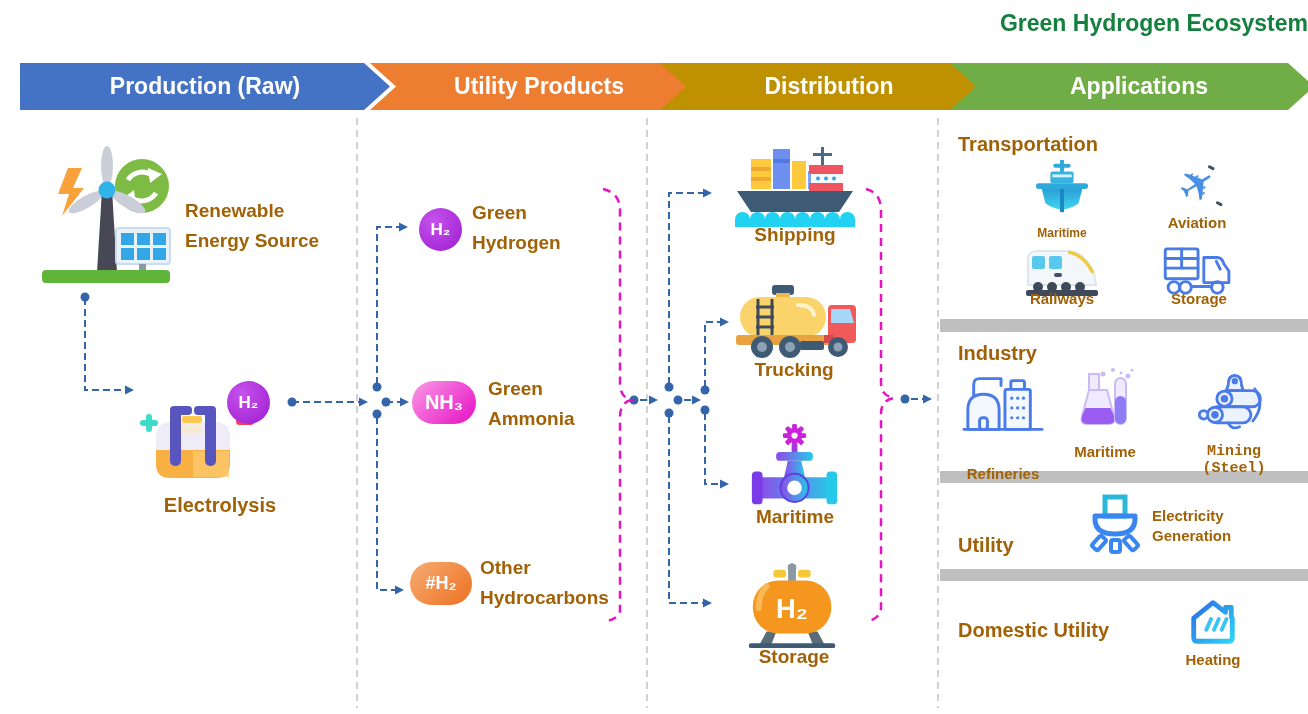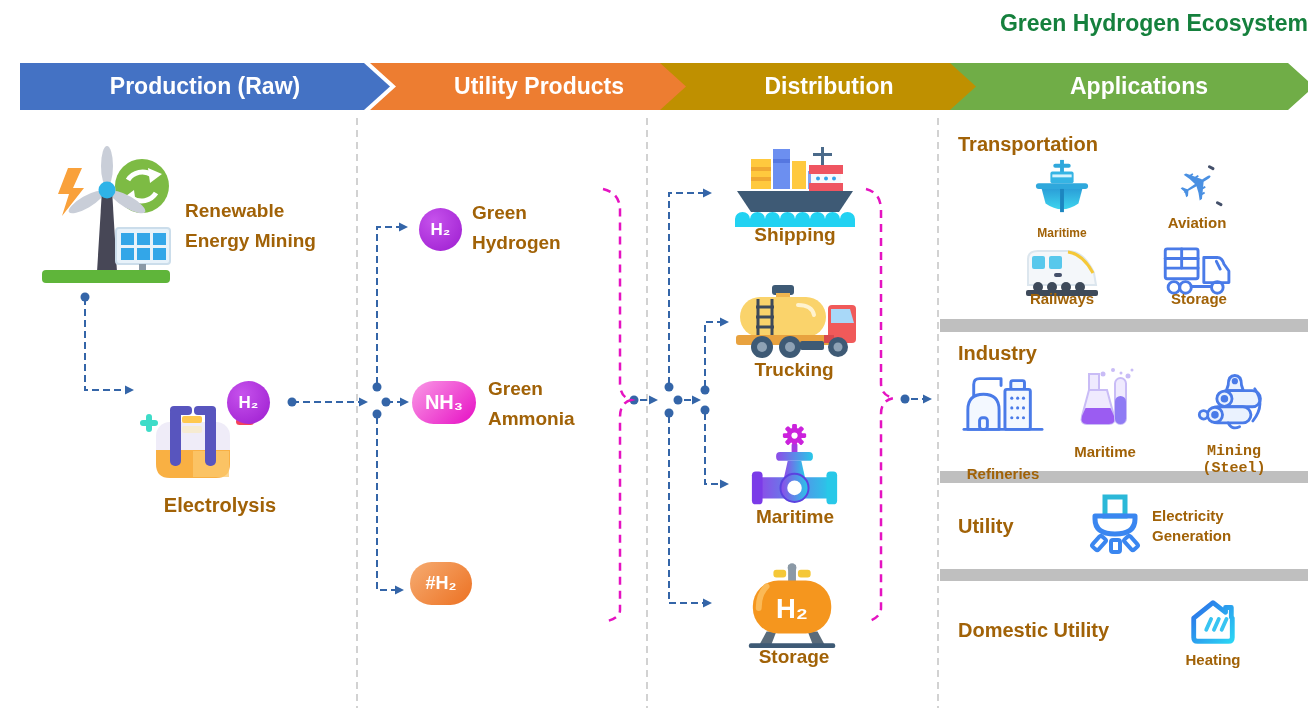--- a/index.html
+++ b/index.html
@@ -138,21 +138,21 @@
       <rect x="97" y="87" width="13" height="12" fill="#33A6E8"></rect>
     <rect x="113" y="87" width="13" height="12" fill="#33A6E8"></rect>
       <rect x="81" y="102" width="13" height="12" fill="#33A6E8"></rect>
     <rect x="97" y="102" width="13" height="12" fill="#33A6E8"></rect>
       <rect x="113" y="102" width="13" height="12" fill="#33A6E8"></rect>
     <rect x="99" y="118" width="7" height="10" fill="#8B99A6"></rect>
     <rect x="88" y="127" width="30" height="5" rx="2" fill="#8B99A6"></rect>
     <rect x="2" y="124" width="128" height="13" rx="4" fill="#5FB53A"></rect>
   </svg>
   <div class="label ml" style="left:185px;top:196px;font-size:19px;line-height:30px;">Renewable
-Energy Mining</div>
+Energy Source</div>
 
   <svg class="icon" style="left:132px;top:378px;" width="122" height="108" viewBox="0 0 122 108">
     <rect x="24" y="44" width="74" height="56" rx="14" fill="#EFECF8"></rect>
     <path d="M24,72 H98 V86 Q98,100 84,100 H38 Q24,100 24,86 Z" fill="#F9B043"></path>
     <rect x="61" y="73" width="36" height="26" fill="#FBC96F" opacity="0.75"></rect>
     <rect x="50" y="38" width="20" height="7" rx="2" fill="#FFC84E"></rect>
     <rect x="50" y="48" width="20" height="7" rx="2" fill="#F6EBD2"></rect>
     <rect x="38" y="28" width="22" height="9" rx="4" fill="#5855BE"></rect>
     <rect x="38" y="30" width="11" height="58" rx="5" fill="#5855BE"></rect>
     <rect x="62" y="28" width="22" height="9" rx="4" fill="#5855BE"></rect>
@@ -166,20 +166,22 @@
 
   <div class="badge bcircle" style="left:419px;top:208px;">H₂</div>
   <div class="label ml" style="left:472px;top:198px;font-size:19px;line-height:30px;">Green
 Hydrogen</div>
 
   <div class="badge bpill-m" style="left:412px;top:381px;">NH₃</div>
   <div class="label ml" style="left:488px;top:374px;font-size:19px;line-height:30px;">Green
 Ammonia</div>
 
   <div class="badge bpill-o" style="left:410px;top:562px;">#H₂</div>
+  <div class="label ml" style="left:480px;top:553px;font-size:19px;line-height:30px;">Other
+Hydrocarbons</div>
 
   <svg class="icon" style="left:733px;top:145px;" width="124" height="84" viewBox="0 0 124 84">
     <rect x="88" y="2" width="3" height="18" fill="#4A6A8A"></rect>
       <rect x="80" y="8" width="19" height="3" fill="#4A6A8A"></rect>
     <rect x="18" y="14" width="20" height="30" fill="#FFC93E"></rect>
     <rect x="18" y="22" width="20" height="4" fill="#F0A832"></rect>
       <rect x="18" y="32" width="20" height="4" fill="#F0A832"></rect>
     <rect x="40" y="4" width="17" height="40" fill="#6C8FF0"></rect>
       <rect x="40" y="14" width="17" height="4" fill="#5577E0"></rect>
     <rect x="59" y="16" width="14" height="28" fill="#FFC93E"></rect>
@@ -366,21 +368,21 @@
       <circle cx="20" cy="49.5" r="8"></circle>
         <circle cx="20" cy="49.5" r="2.5" fill="#4A7BE8"></circle>
       <circle cx="8" cy="49.5" r="4.5"></circle>
       <path d="M62,22 Q74,38 60,56" fill="none"></path>
       <path d="M34,58 Q38,66 46,62" fill="none"></path>
       <circle cx="41" cy="14" r="1.8" fill="#4A7BE8"></circle>
     </g>
   </svg>
   <div class="label tc" style="left:1178px;top:443px;width:112px;font-size:15px;font-family:Liberation Mono, monospace;">Mining (Steel)</div>
 
-  <div class="label" style="left:958px;top:515px;font-size:20px;">Utility</div>
+  <div class="label" style="left:958px;top:534px;font-size:20px;">Utility</div>
 
   <svg class="icon" style="left:1088px;top:494px;" width="54" height="64" viewBox="0 0 54 64">
     <rect x="17" y="3" width="20" height="19" fill="none" stroke="#2BB8D8" stroke-width="5"></rect>
     <path d="M7,22 H47 L47,25 Q47,40 27,40 Q7,40 7,25 Z" fill="none" stroke="#3A86F0" stroke-width="5" stroke-linejoin="round"></path>
     <rect x="23" y="46" width="9" height="12" rx="2" fill="none" stroke="#3A86F0" stroke-width="4"></rect>
     <g transform="rotate(-48 11 49)">
         <rect x="4" y="45" width="14" height="8" rx="2" fill="none" stroke="#3A86F0" stroke-width="4"></rect>
       </g>
     <g transform="rotate(48 43 49)">
         <rect x="36" y="45" width="14" height="8" rx="2" fill="none" stroke="#3A86F0" stroke-width="4"></rect>

